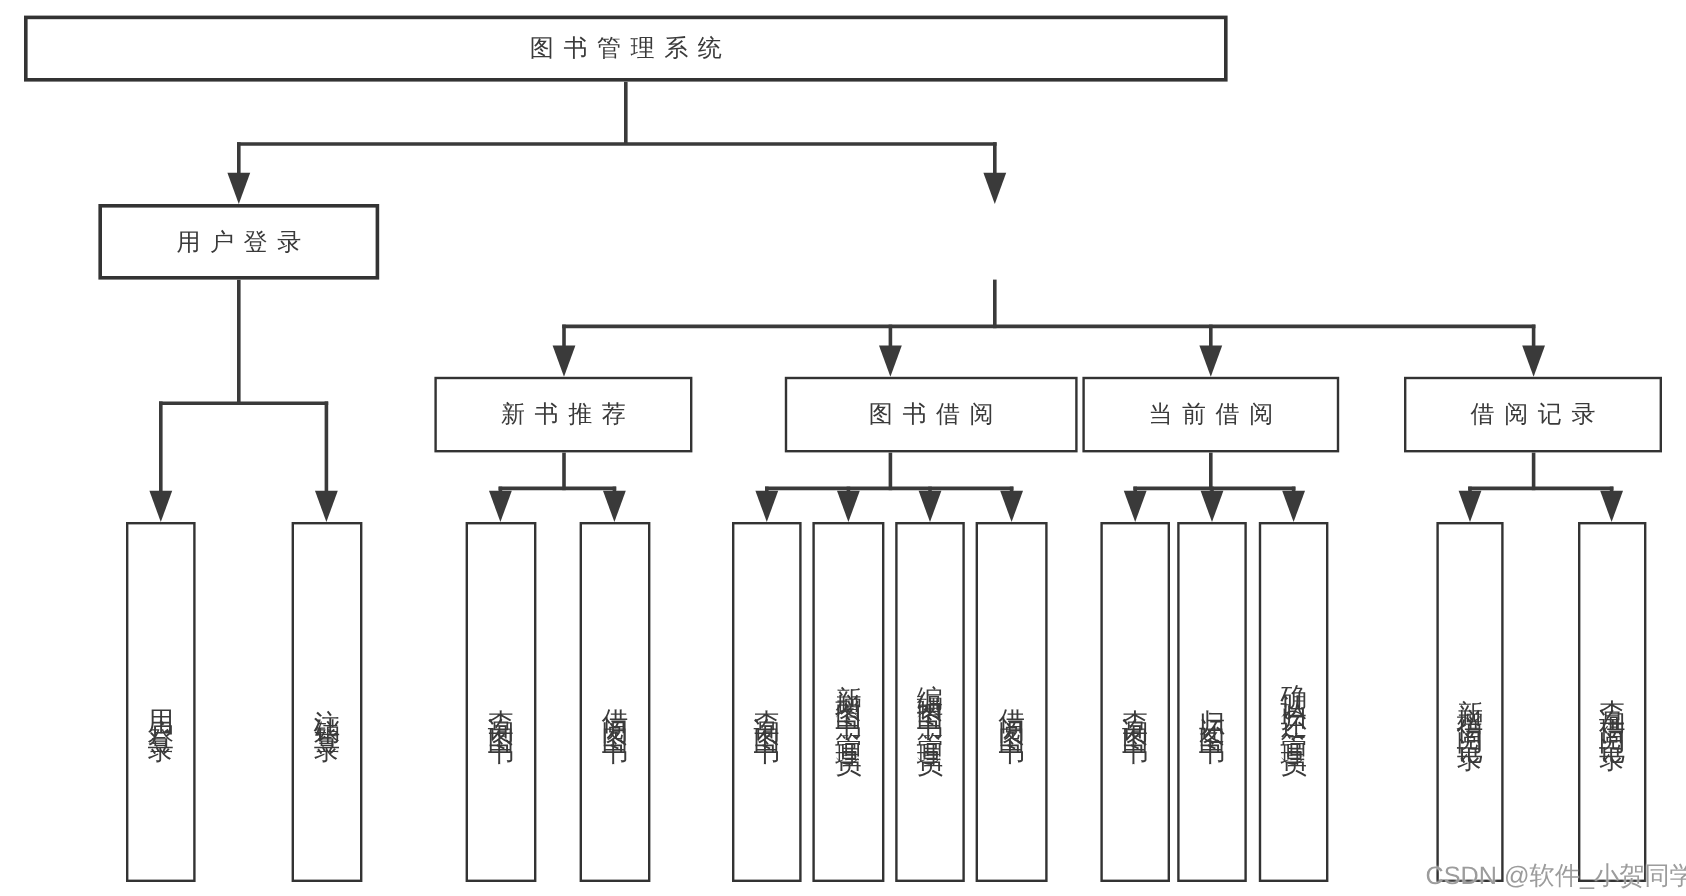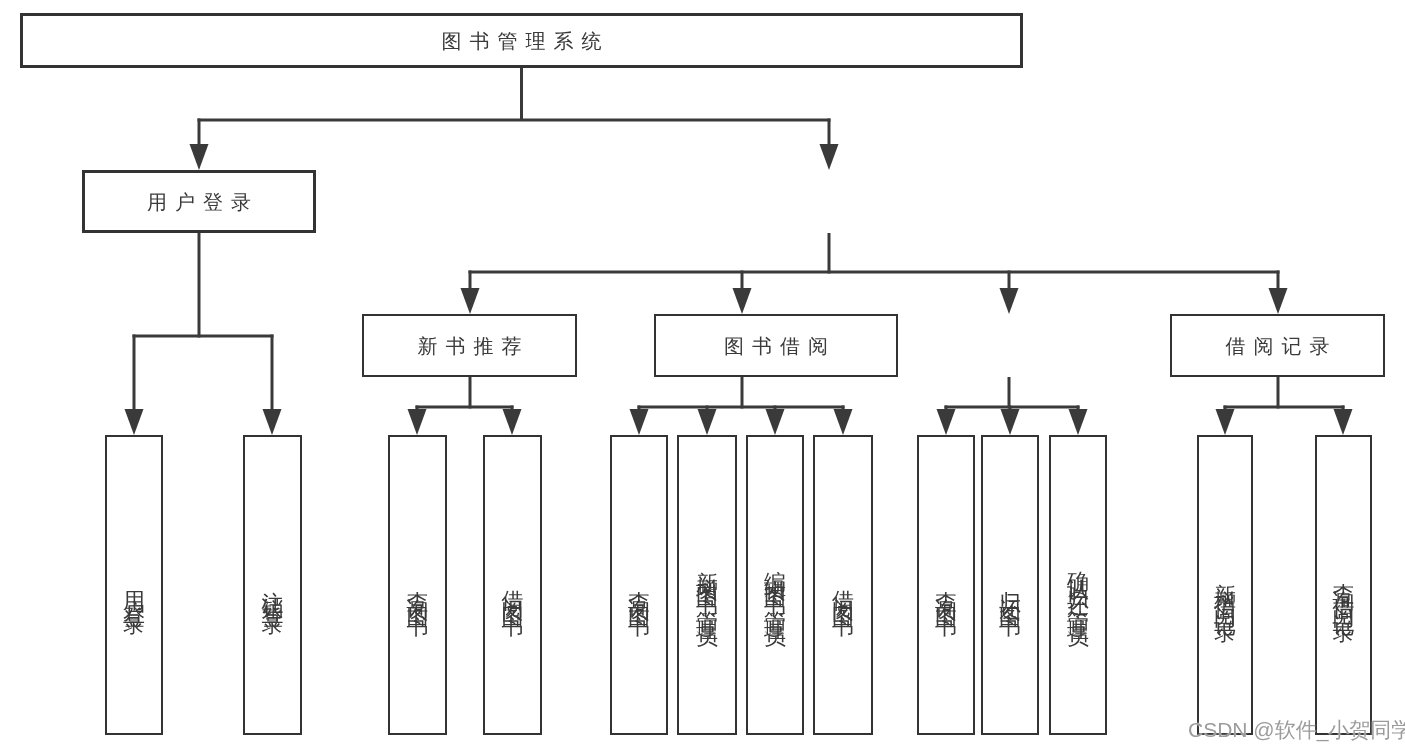--- a/index.html
+++ b/index.html
@@ -160,20 +160,23 @@
   <div class="box hbox b3 n-user-login">
     <span>用户登录</span>
   </div>
 
   <div class="box hbox n-new-book-rec">
     <span>新书推荐</span>
   </div>
   <div class="box hbox n-book-borrow">
     <span>图书借阅</span>
   </div>
+  <div class="box hbox n-cur-borrow">
+    <span>当前借阅</span>
+  </div>
   <div class="box hbox n-borrow-rec">
     <span>借阅记录</span>
   </div>
 
   <div class="box vbox leaf l-ul-login">
     <span>用户登录</span>
   </div>
   <div class="box vbox leaf l-ul-logout">
     <span>注销登录</span>
   </div>

